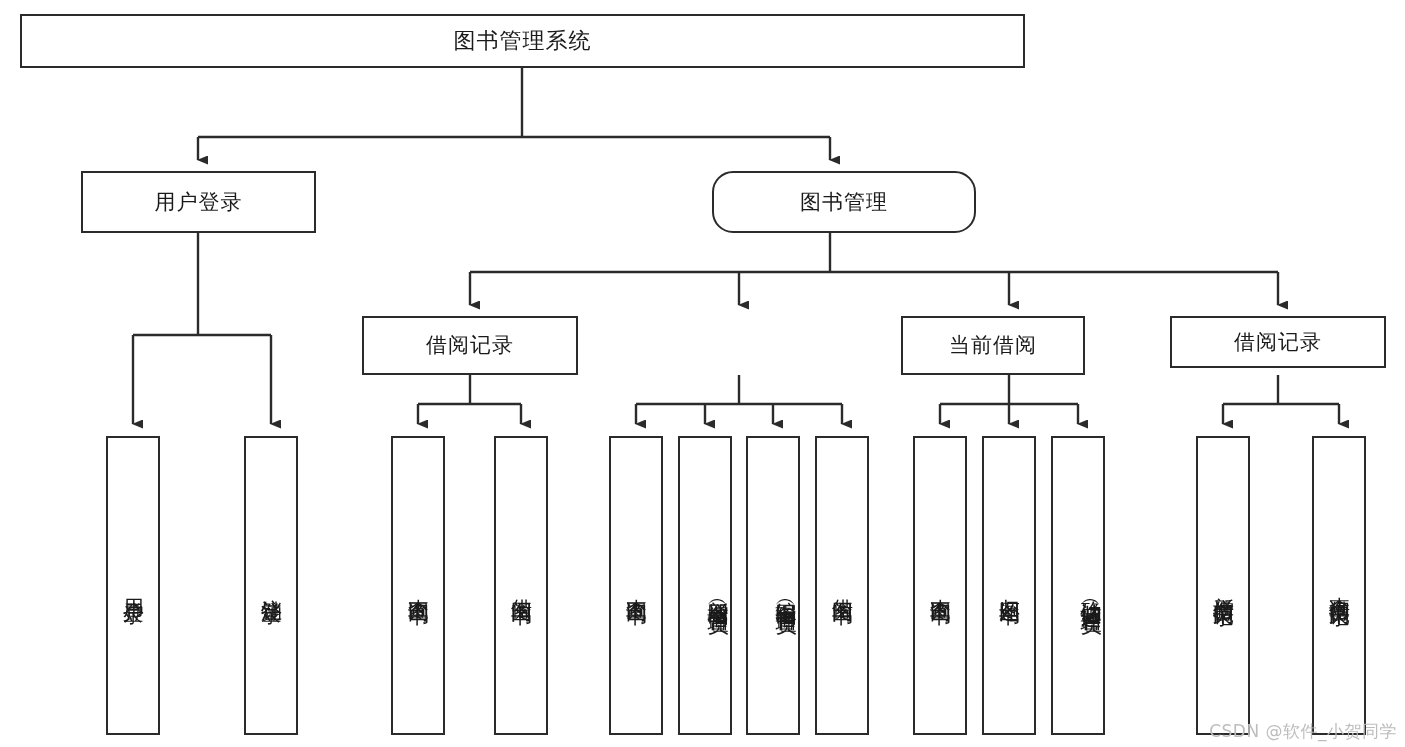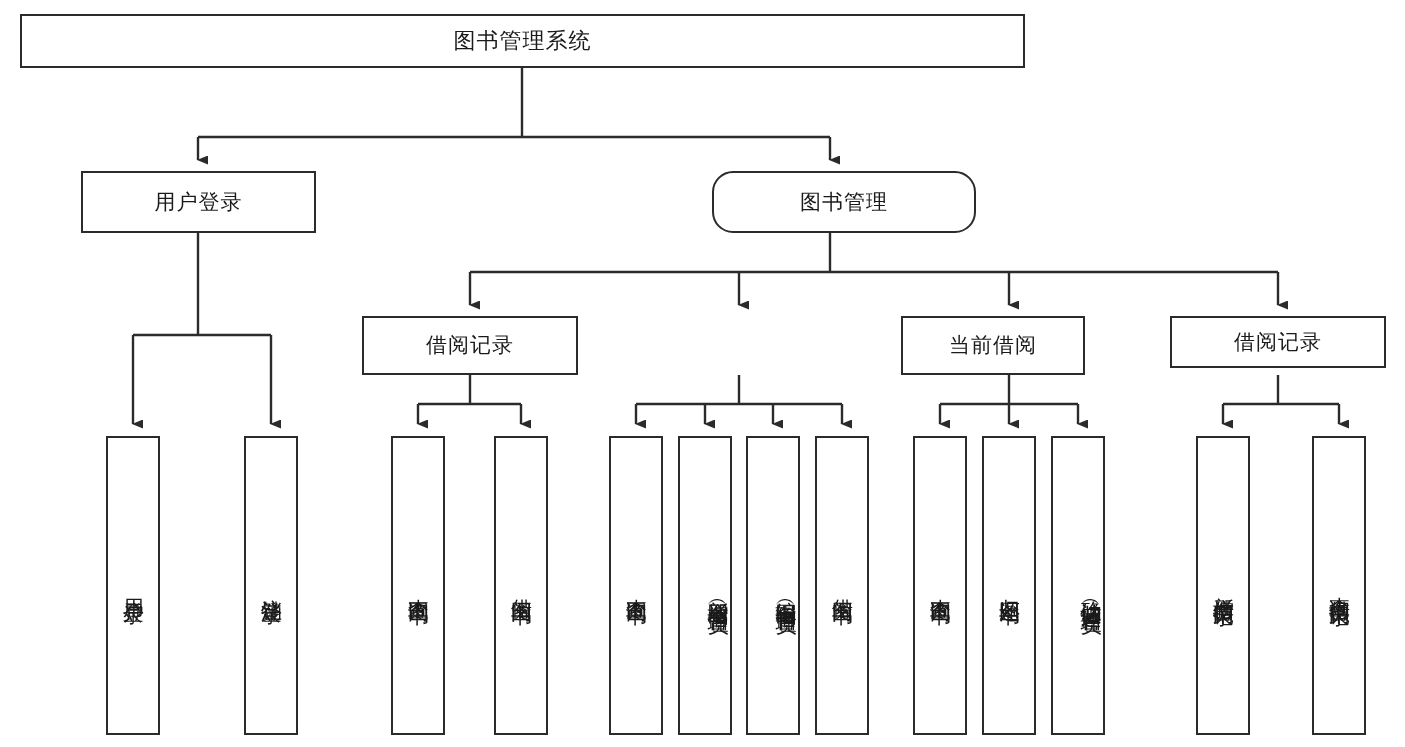--- a/index.html
+++ b/index.html
@@ -137,13 +137,14 @@
   <div class="node vert" style="left:746px;top:436px;width:54px;height:299px;">编辑图书（管理员）</div>
   <div class="node vert short" style="left:815px;top:436px;width:54px;height:299px;">借阅图书</div>
 
   <div class="node vert short" style="left:913px;top:436px;width:54px;height:299px;">查询图书</div>
   <div class="node vert short" style="left:982px;top:436px;width:54px;height:299px;">归还图书</div>
   <div class="node vert" style="left:1051px;top:436px;width:54px;height:299px;">确认归还（管理员）</div>
 
   <div class="node vert short" style="left:1196px;top:436px;width:54px;height:299px;">新增借阅记录</div>
   <div class="node vert short" style="left:1312px;top:436px;width:54px;height:299px;">查询借阅记录</div>
 
+  <div class="watermark">CSDN @软件_小贺同学</div>
 </div>
 
 </body></html>

